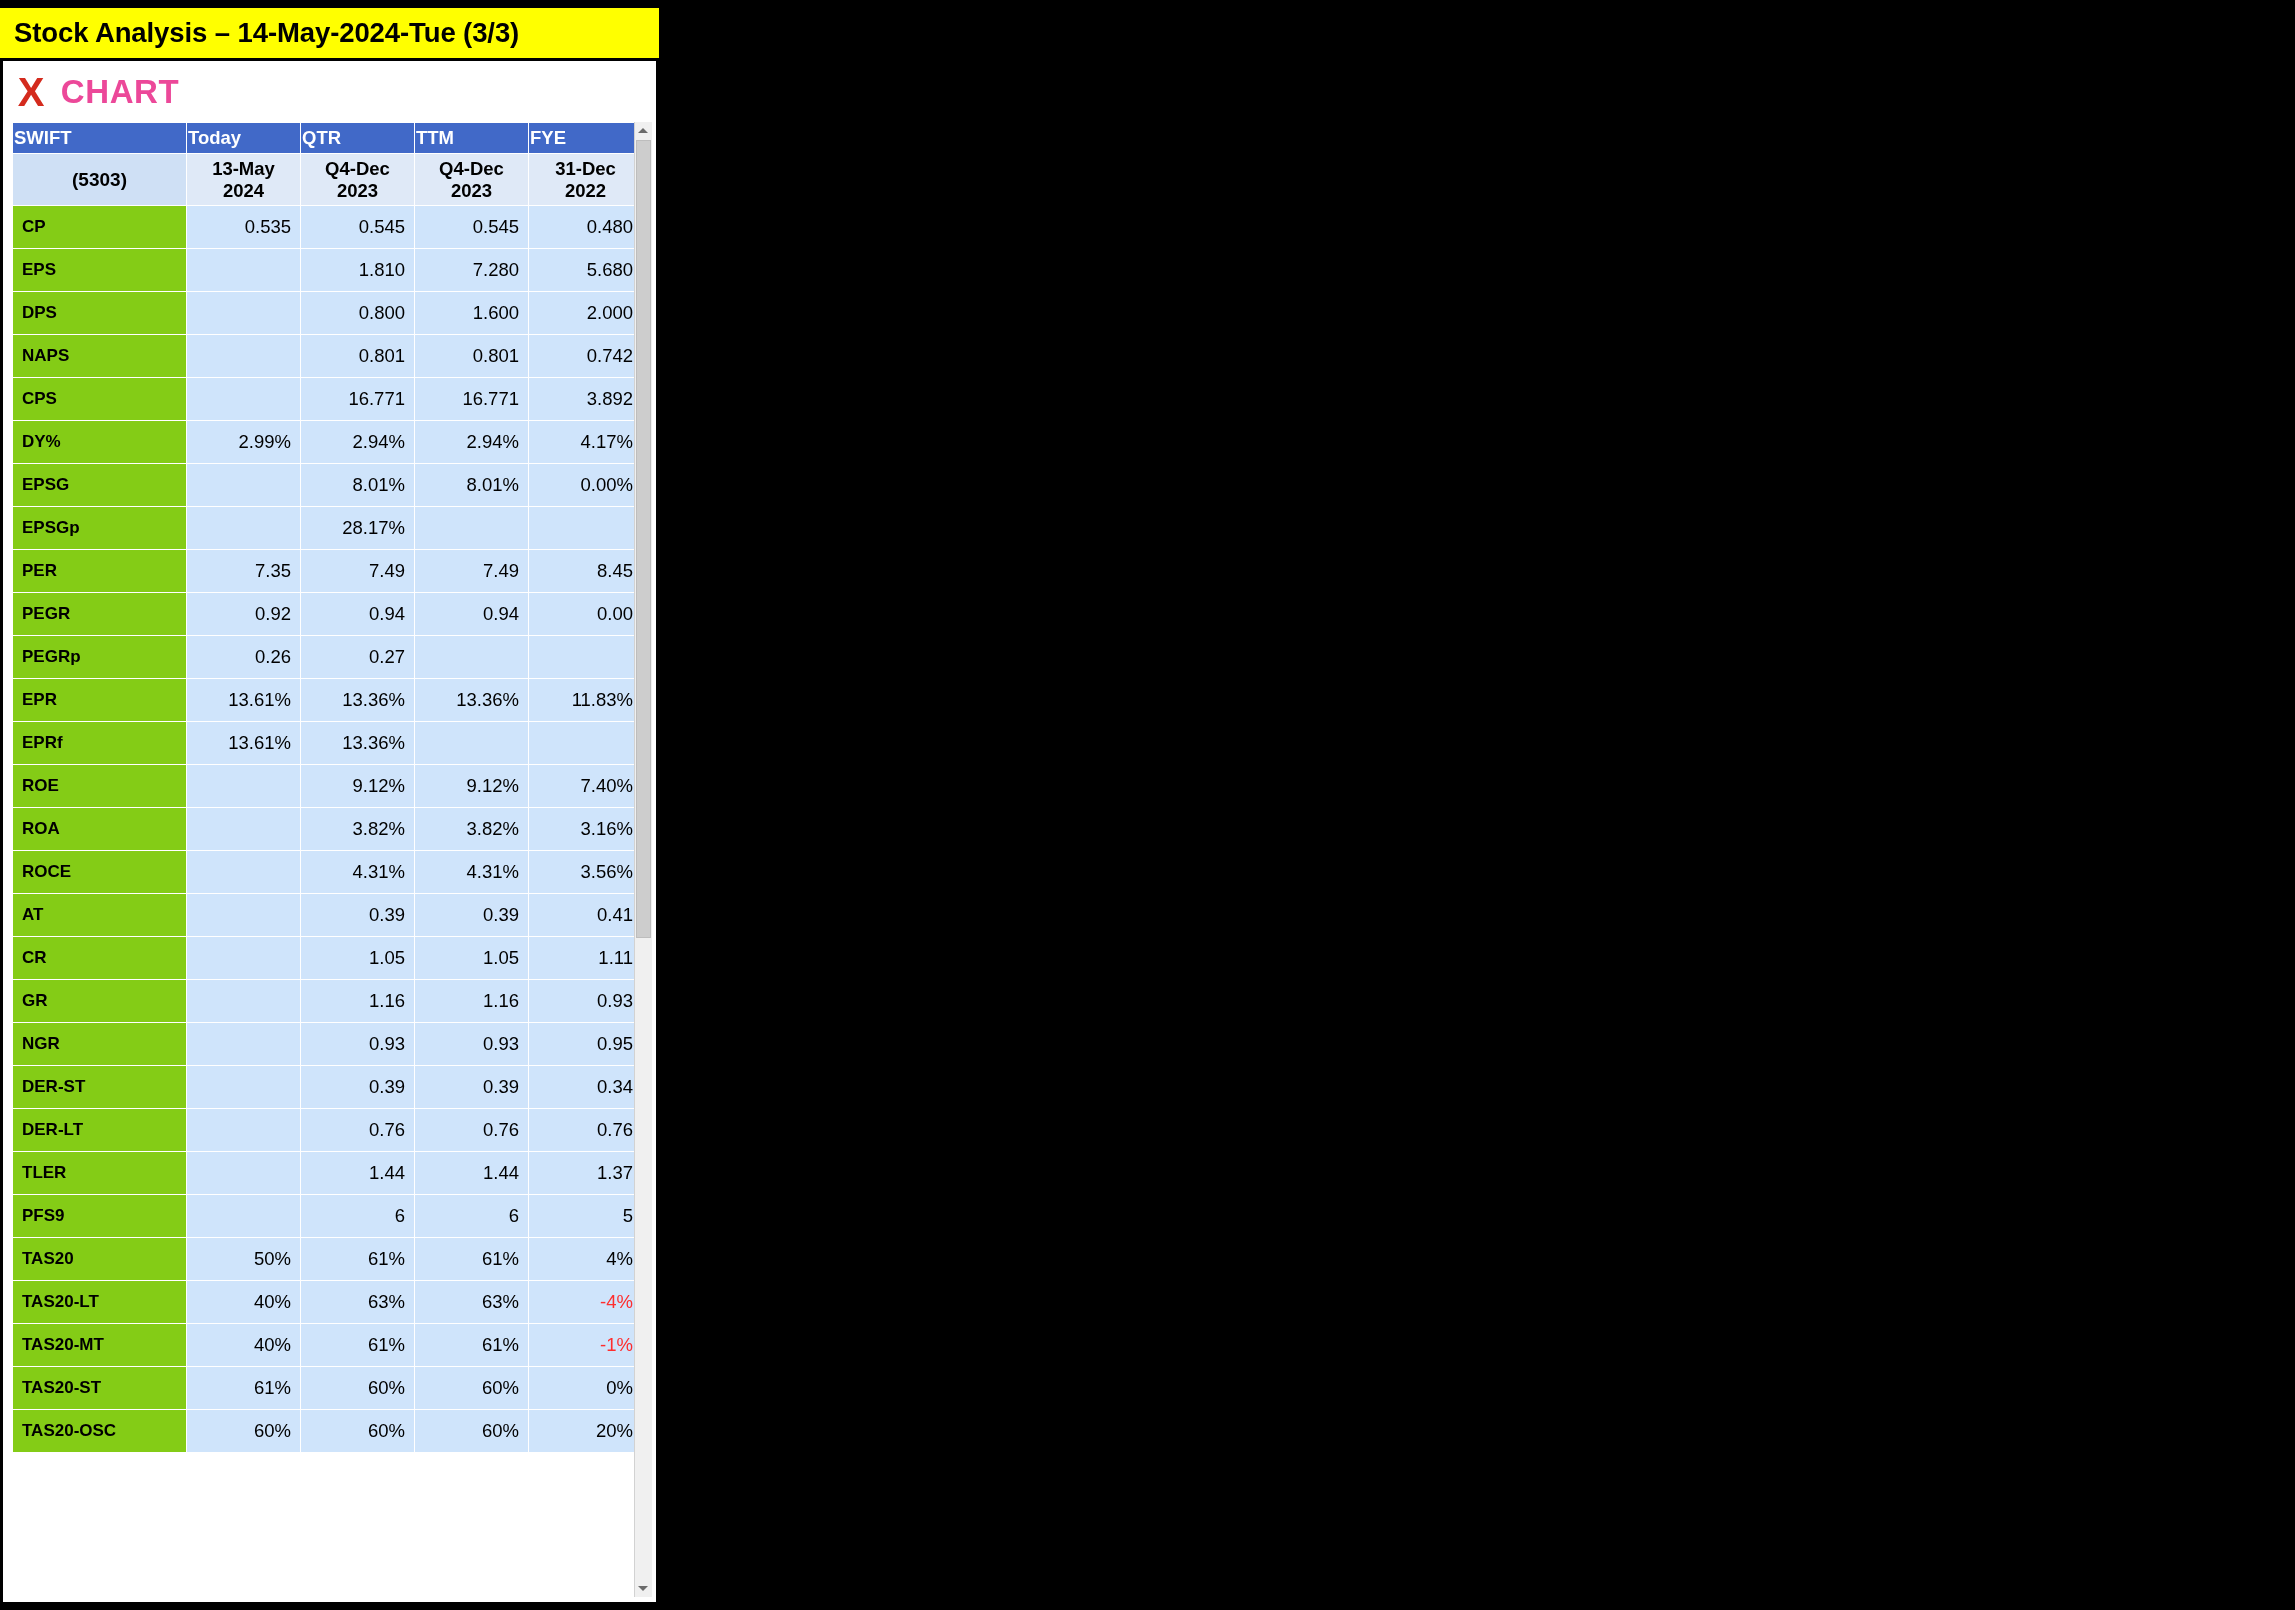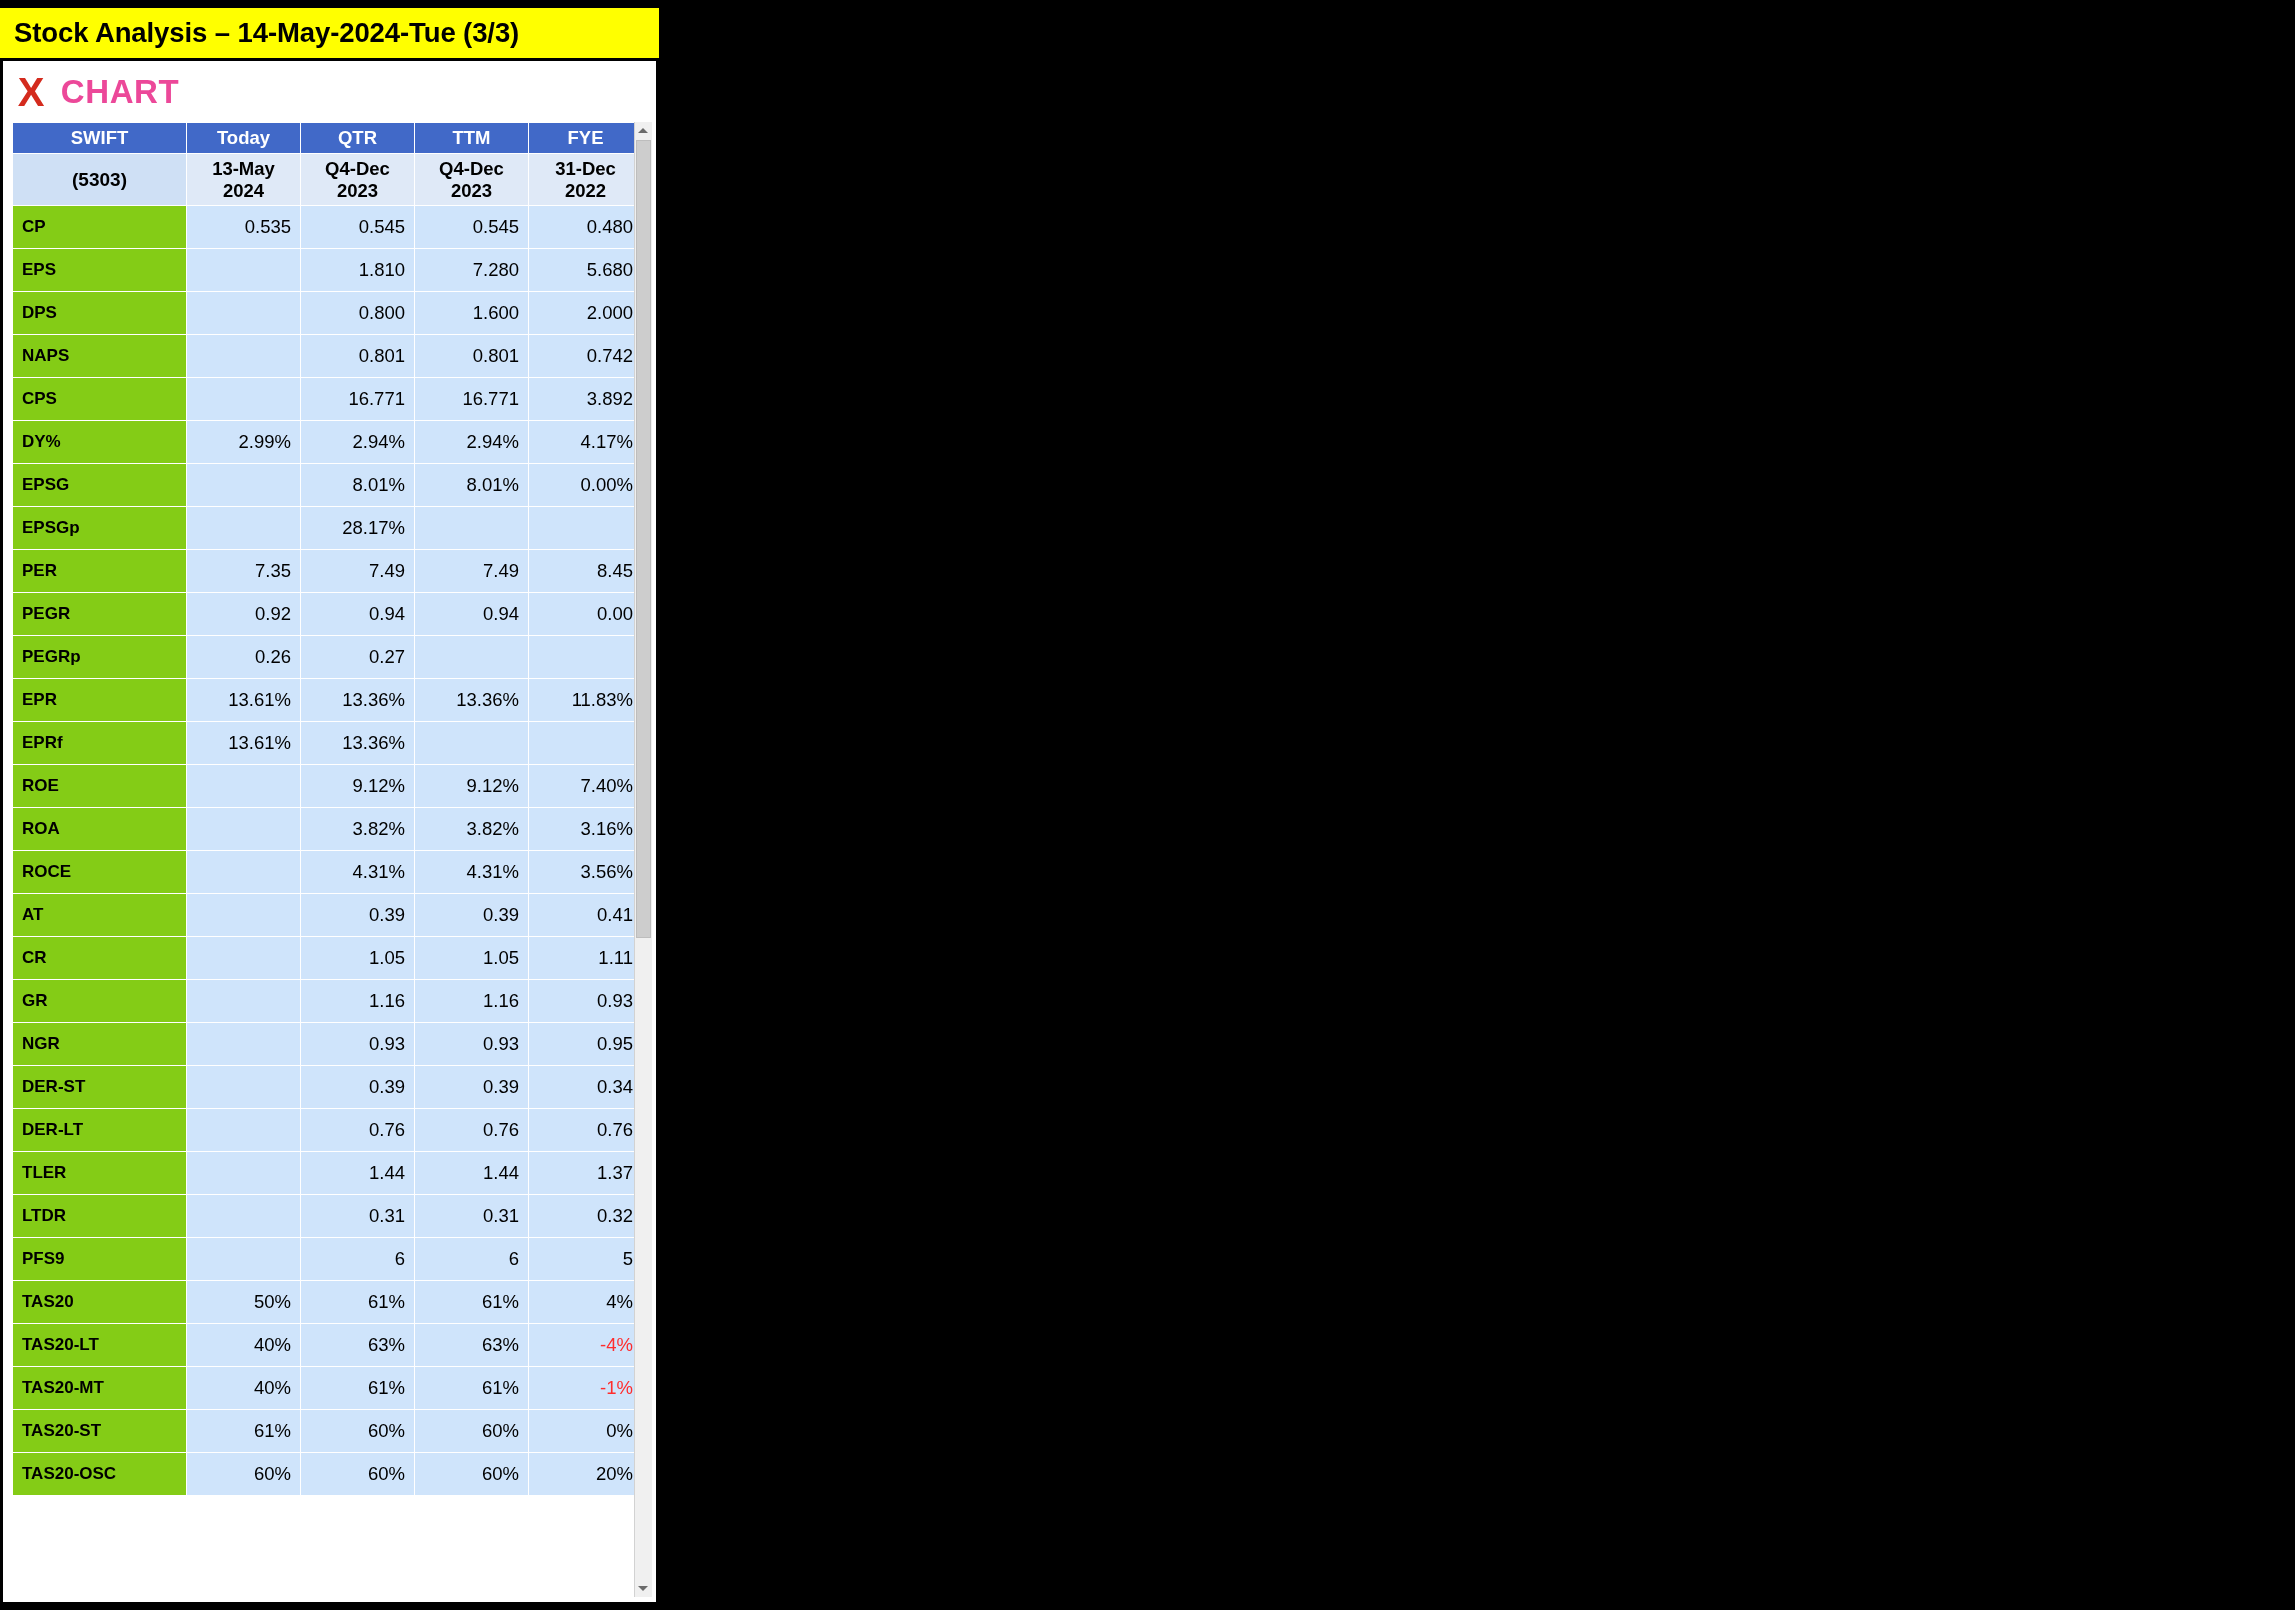--- a/index.html
+++ b/index.html
@@ -143,21 +143,21 @@
     box-sizing: border-box;
     font-family: "Liberation Sans", sans-serif;
   }
 
   
   th.hdr {
     background: #4169c8;
     color: #ffffff;
     font-size: 18.5px;
     font-weight: bold;
-    text-align: center;
+    text-align: left;
     height: 31px;
     border: 0.6px solid #ffffff;
   }
   th.hdr.label-hdr { background: #4169c8; }
 
   
   td.sub {
     background: #dfe9f7;
     color: #000000;
     font-size: 18.5px;
@@ -438,27 +438,20 @@
               <td class="val">0.76</td>
             </tr>
             <tr>
               <td class="rowlabel">TLER</td>
               <td class="val empty"></td>
               <td class="val">1.44</td>
               <td class="val">1.44</td>
               <td class="val">1.37</td>
             </tr>
             <tr>
-              <td class="rowlabel">LTDR</td>
-              <td class="val empty"></td>
-              <td class="val">0.31</td>
-              <td class="val">0.31</td>
-              <td class="val">0.32</td>
-            </tr>
-            <tr>
               <td class="rowlabel">PFS9</td>
               <td class="val empty"></td>
               <td class="val">6</td>
               <td class="val">6</td>
               <td class="val">5</td>
             </tr>
             <tr>
               <td class="rowlabel">TAS20</td>
               <td class="val">50%</td>
               <td class="val">61%</td>

